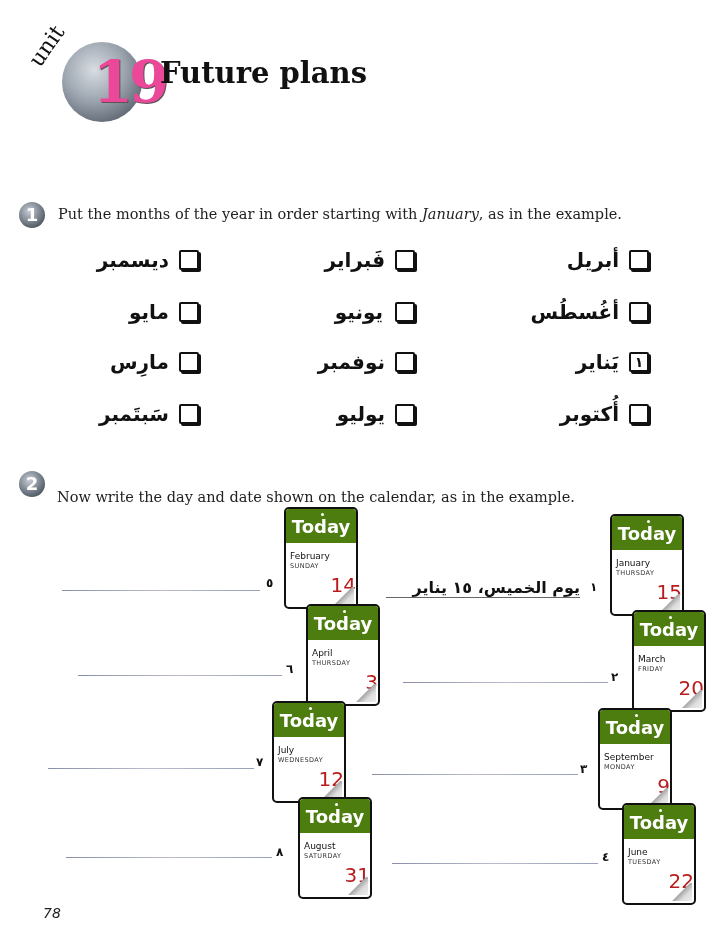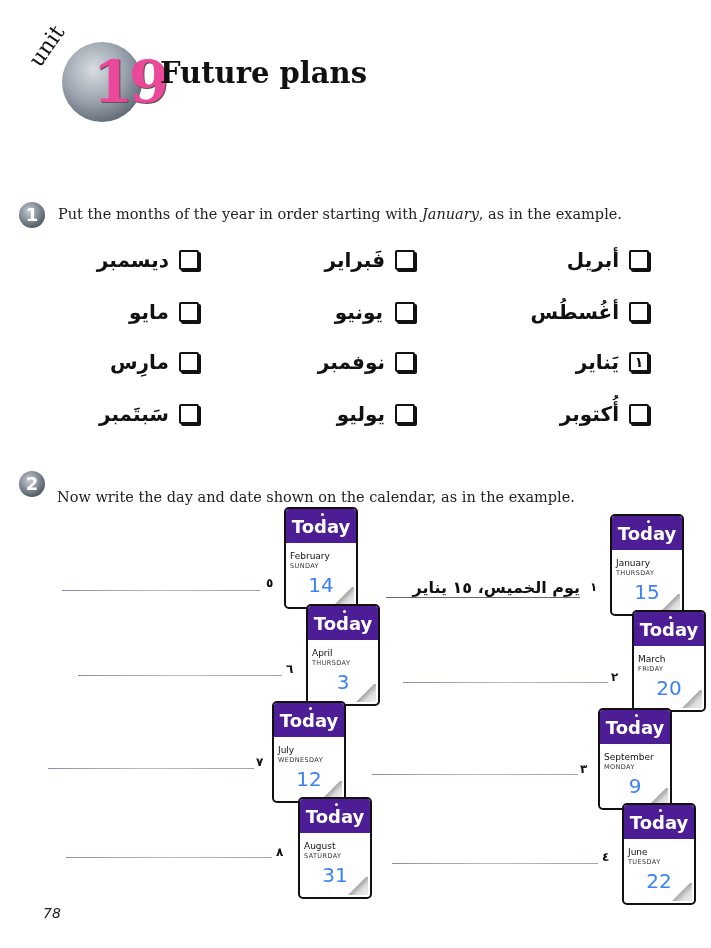--- a/index.html
+++ b/index.html
@@ -14,25 +14,25 @@
   
   .ex-badge { width:26px; height:26px; border-radius:50%; background: radial-gradient(circle at 40% 35%, #c8ced6 0%, #6f7883 55%, #2f353c 100%); color:#fff; font-family:"DejaVu Sans", sans-serif; font-weight:bold; font-size:18px; text-align:center; line-height:26px; }
   .instr { font-family:"DejaVu Serif", serif; font-size:14.5px; color:#222; }
   .instr i { font-style:italic; }
   
   .month-item { display:flex; align-items:center; direction:rtl; gap:10px; }
   .checkbox { width:16px; height:16px; border:2px solid #111; border-radius:2px; box-shadow:2px 2px 0 #111; background:#fff; font-family:"DejaVu Sans", sans-serif; font-size:14px; line-height:16px; text-align:center; font-weight:bold; cursor:pointer; }
   .month-label { font-family:"DejaVu Sans", sans-serif; font-weight:bold; font-size:20px; color:#111; }
   
   .cal { width:74px; height:102px; border:2px solid #111; border-radius:5px; background:#fff; box-sizing:border-box; overflow:hidden; }
-  .cal-head { height:34px; background:#4c1d95; color:#fff; font-family:"DejaVu Sans", sans-serif; font-weight:bold; font-size:18px; text-align:center; line-height:36px; position:relative; }
+  .cal-head { height:34px; background:#4d7c0f; color:#fff; font-family:"DejaVu Sans", sans-serif; font-weight:bold; font-size:18px; text-align:center; line-height:36px; position:relative; }
   .cal-head::before { content:""; position:absolute; top:4px; left:50%; width:3px; height:3px; background:#fff; border-radius:50%; }
   .cal-month { font-family:"DejaVu Sans", sans-serif; font-size:9px; margin:8px 0 0 4px; color:#111; }
   .cal-day { font-family:"DejaVu Sans", sans-serif; font-size:6.5px; letter-spacing:0.4px; margin:1px 0 0 4px; color:#333; text-transform:uppercase; }
-  .cal-date { font-family:"DejaVu Sans", sans-serif; font-size:20px; text-align:center; margin-top:3px; color:#3b82f6; }
+  .cal-date { font-family:"DejaVu Sans", sans-serif; font-size:20px; text-align:right; margin-top:3px; color:#b91c1c; }
   .cal-curl { position:absolute; right:2px; bottom:2px; width:20px; height:18px; background:linear-gradient(135deg, transparent 45%, #aaa 50%, #ddd 70%, #eee 100%); }
   
   .answer-line { height:1px; background:linear-gradient(90deg,#8a8fa8,#b8bccc,#9aa0b8); }
   .answer-num { font-family:"DejaVu Sans", sans-serif; font-size:12px; font-weight:bold; color:#111; }
   .example-answer { font-family:"DejaVu Sans", sans-serif; font-weight:bold; font-size:16px; direction:rtl; color:#111; border-bottom:1px solid #666; }
   .page-number { left:43px; top:905px; font-family:"DejaVu Sans", sans-serif; font-style:italic; font-size:14px; color:#222; }
 </style>
 </head>
 <body>
 

